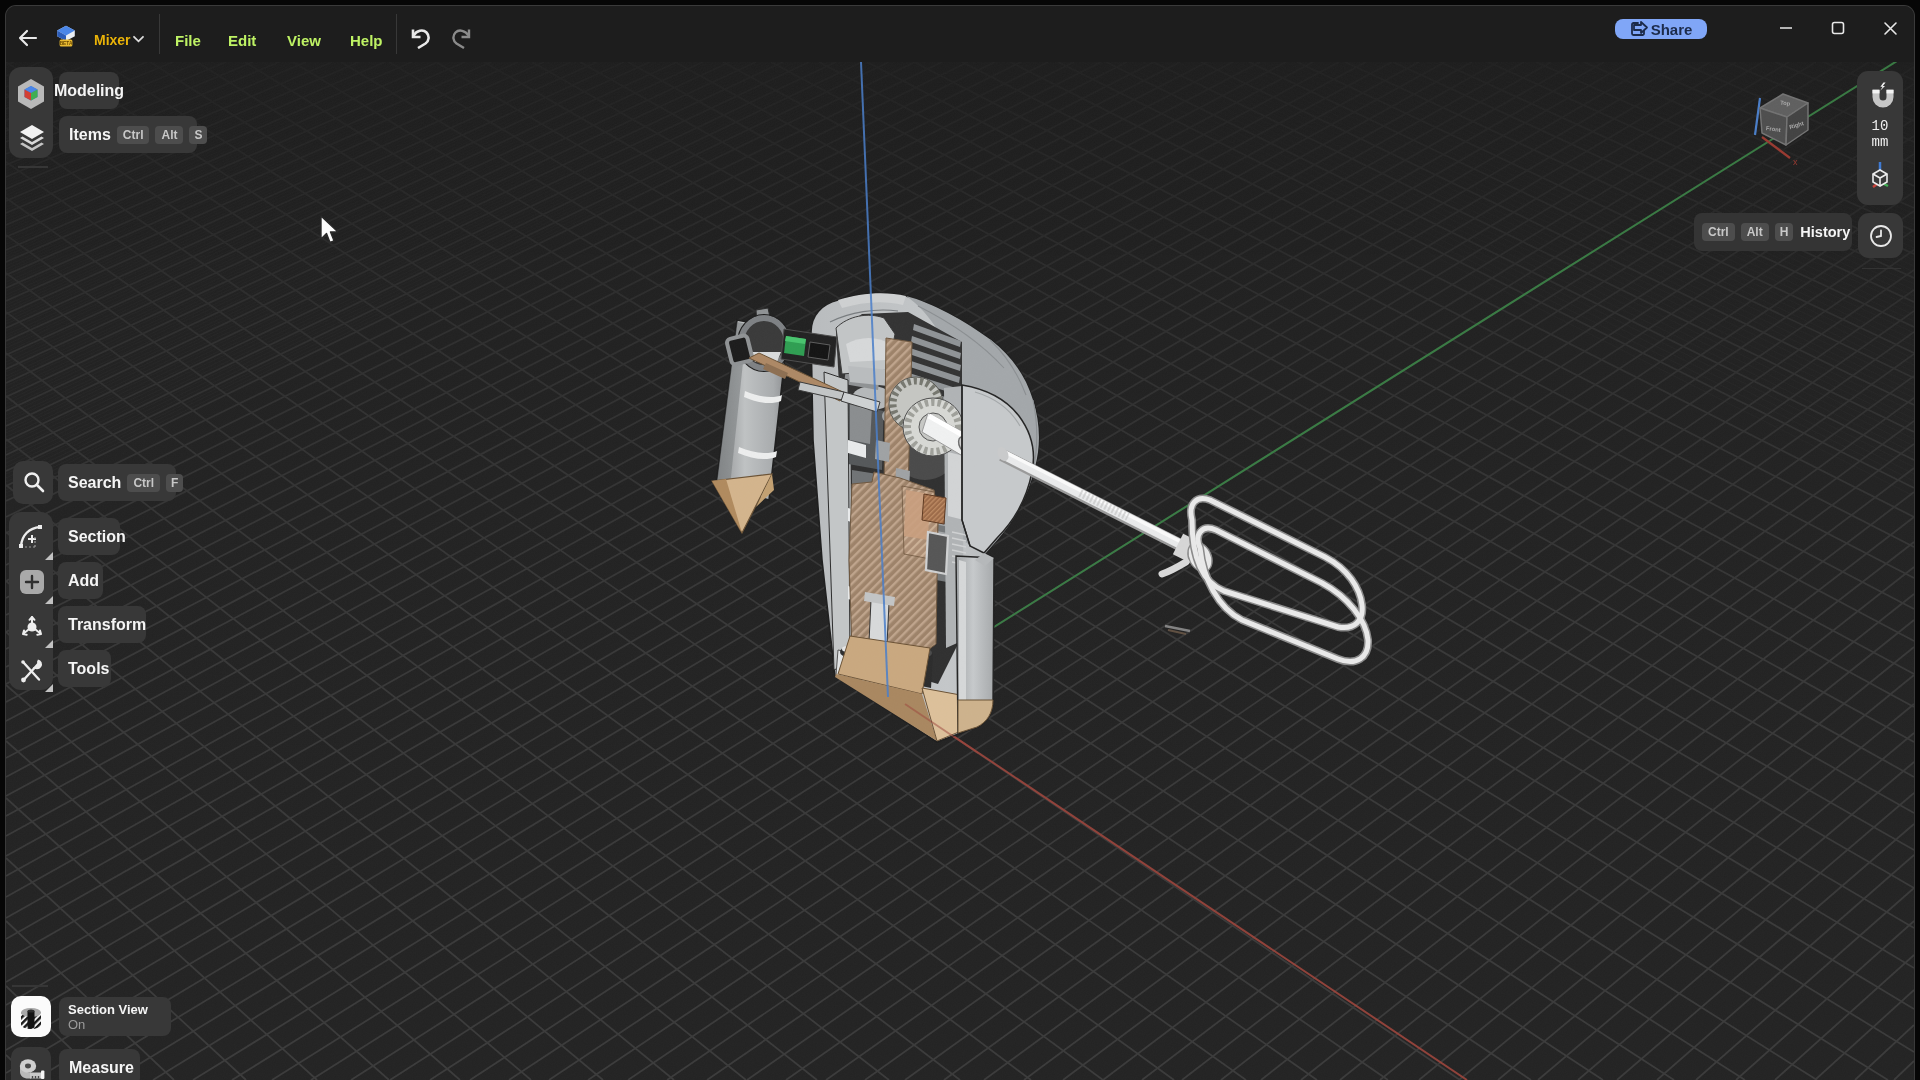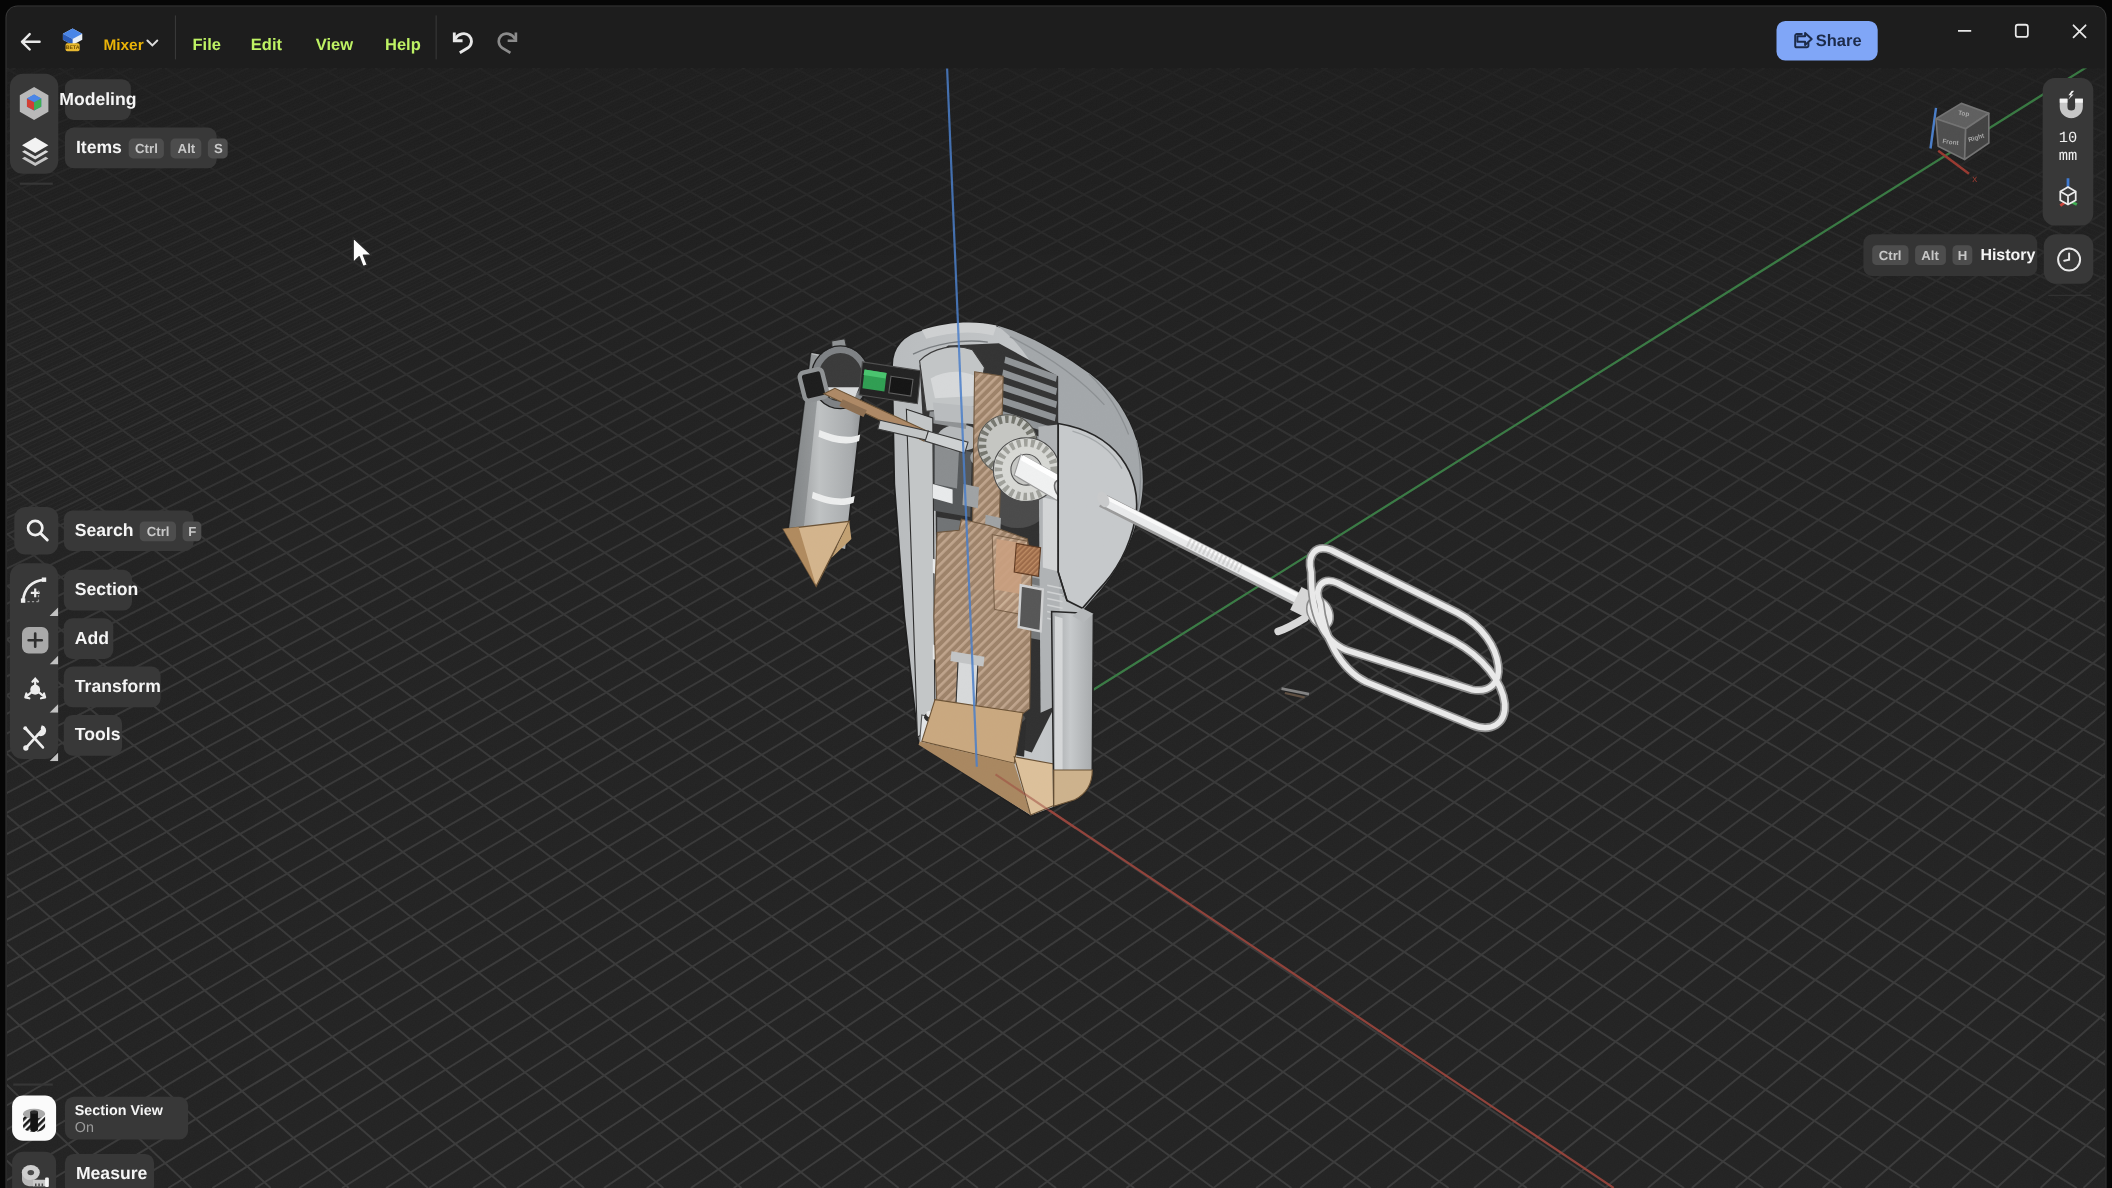--- a/index.html
+++ b/index.html
@@ -13,21 +13,21 @@
   .titlebar { position:absolute; left:0; top:0; width:1908px; height:56px; background:#1d1d1d; }
   .tb-item { position:absolute; color:#eab308; font-size:15px; font-weight:700; }
   .vsep { position:absolute; top:8px; width:1px; height:40px; background:#383838; }
   .menu { color:#bef264; font-size:15px; font-weight:700; }
   .pill { position:absolute; background:#383838; border-radius:8px; color:#f5f5f5;
     font-size:16px; font-weight:700; display:flex; align-items:center; padding:0 10px; }
   .rail { position:absolute; background:#383838; border-radius:12px; }
   .key { display:inline-block; background:#4d4d4d; border-radius:4px; color:#c8c8c8;
     font-size:12px; font-weight:700; padding:2px 6px; margin-left:6px; }
   .icon { position:absolute; }
-  .share { position:absolute; left:1609px; top:13px; width:92px; height:36px;
+  .share { position:absolute; left:1609px; top:13px; width:92px; height:20px;
     background:#80a6f7; border-radius:8px; display:flex; align-items:center;
     justify-content:center; color:#1c2b4a; font-size:15px; font-weight:700; gap:2px; }
   .wbtn { position:absolute; top:0; width:46px; height:44px; display:flex;
     align-items:center; justify-content:center; }
 </style>
 </head>
 <body>
 <div class="win">
 
   <div class="viewport">

